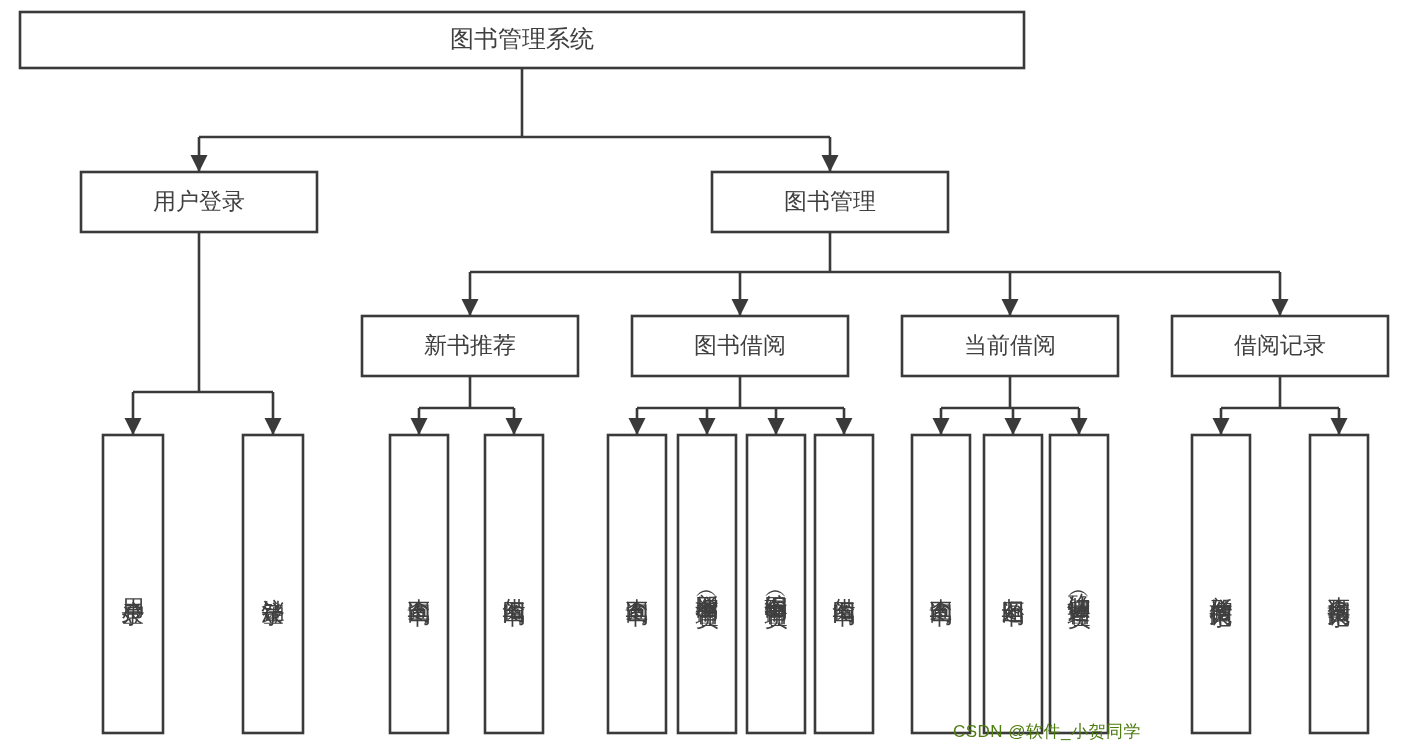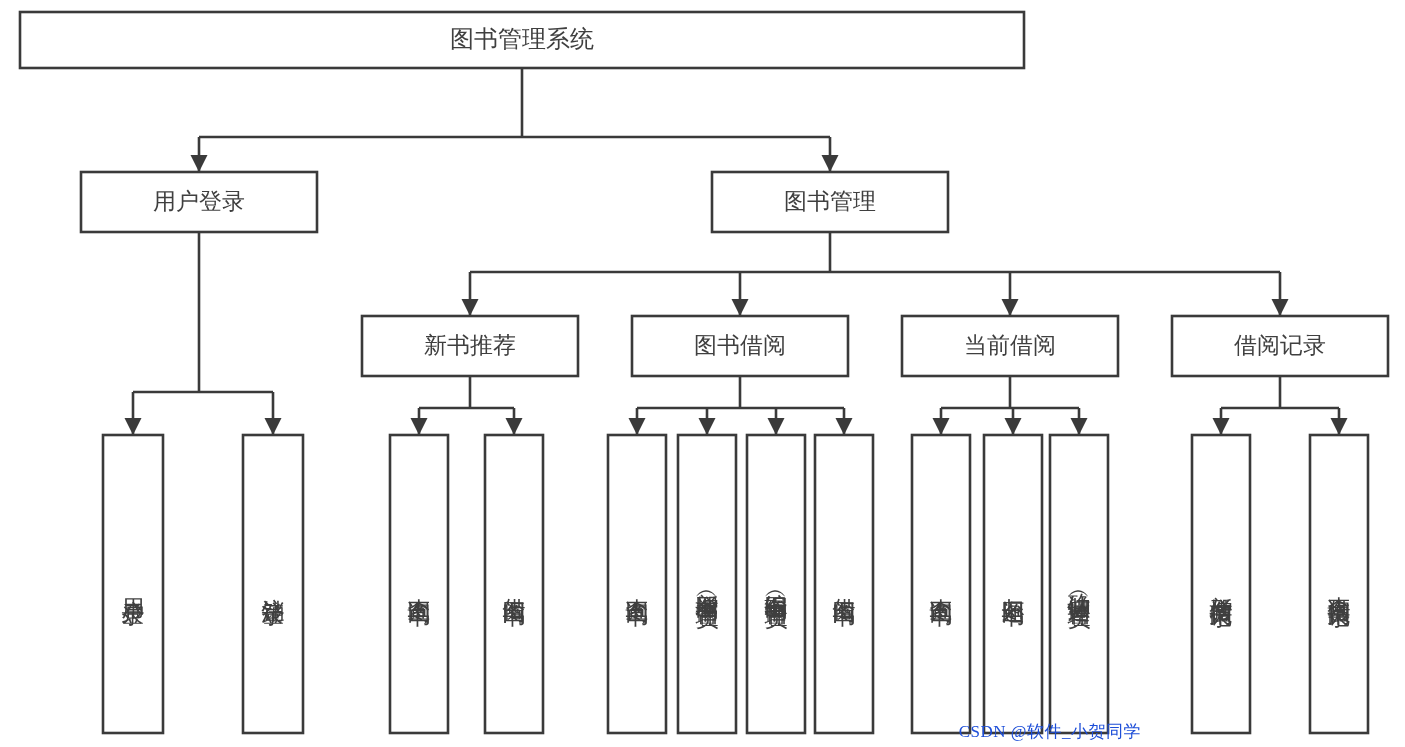--- a/index.html
+++ b/index.html
@@ -72,23 +72,23 @@
     font-size: 23px;
     line-height: 1;
     white-space: nowrap;
     pointer-events: none;
     text-align: center;
   }
   .watermark {
     position: absolute;
     right: 8px;
     bottom: 4px;
-    color: #1d4ed8;
+    color: #4d7c0f;
     font-size: 17px;
-    font-family: Liberation Serif, serif;
+    font-family: Liberation Sans, sans-serif;
     letter-spacing: 0.5px;
     white-space: nowrap;
   }
 </style>
 </head>
 <body>
 
 <div id="diagram-root">
 
   <svg id="flow-svg" viewBox="0 0 1405 747">

